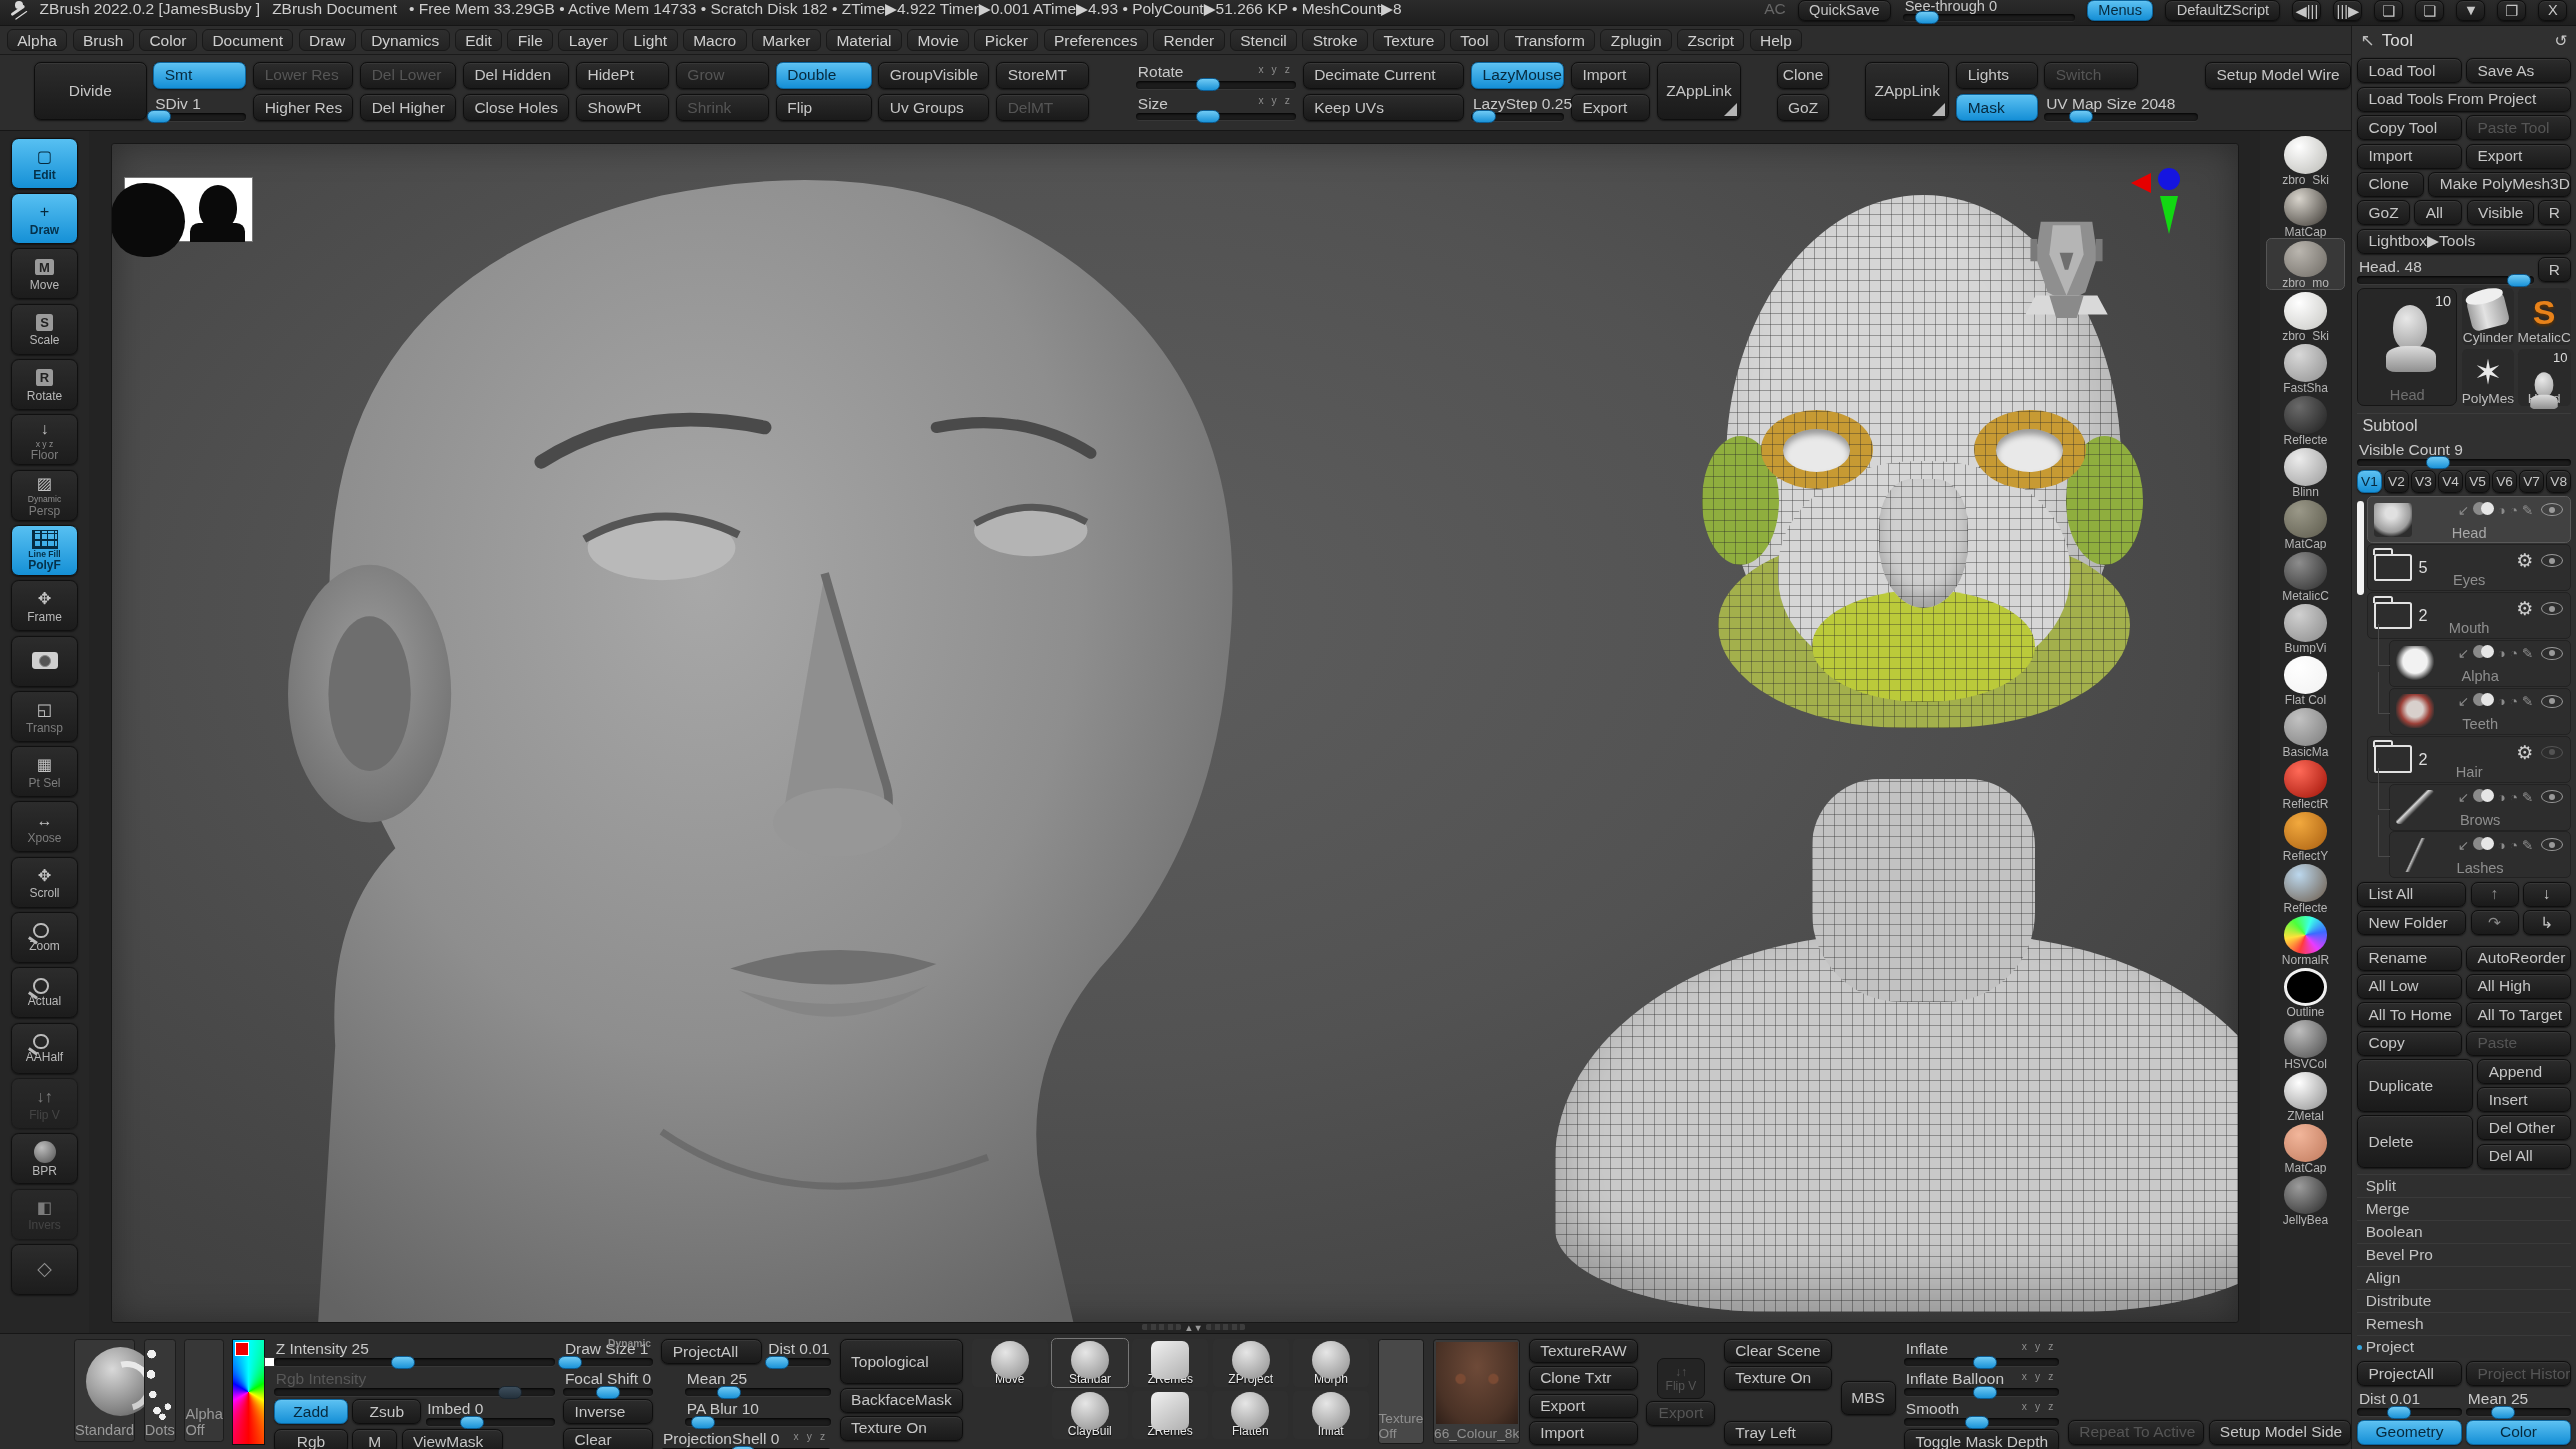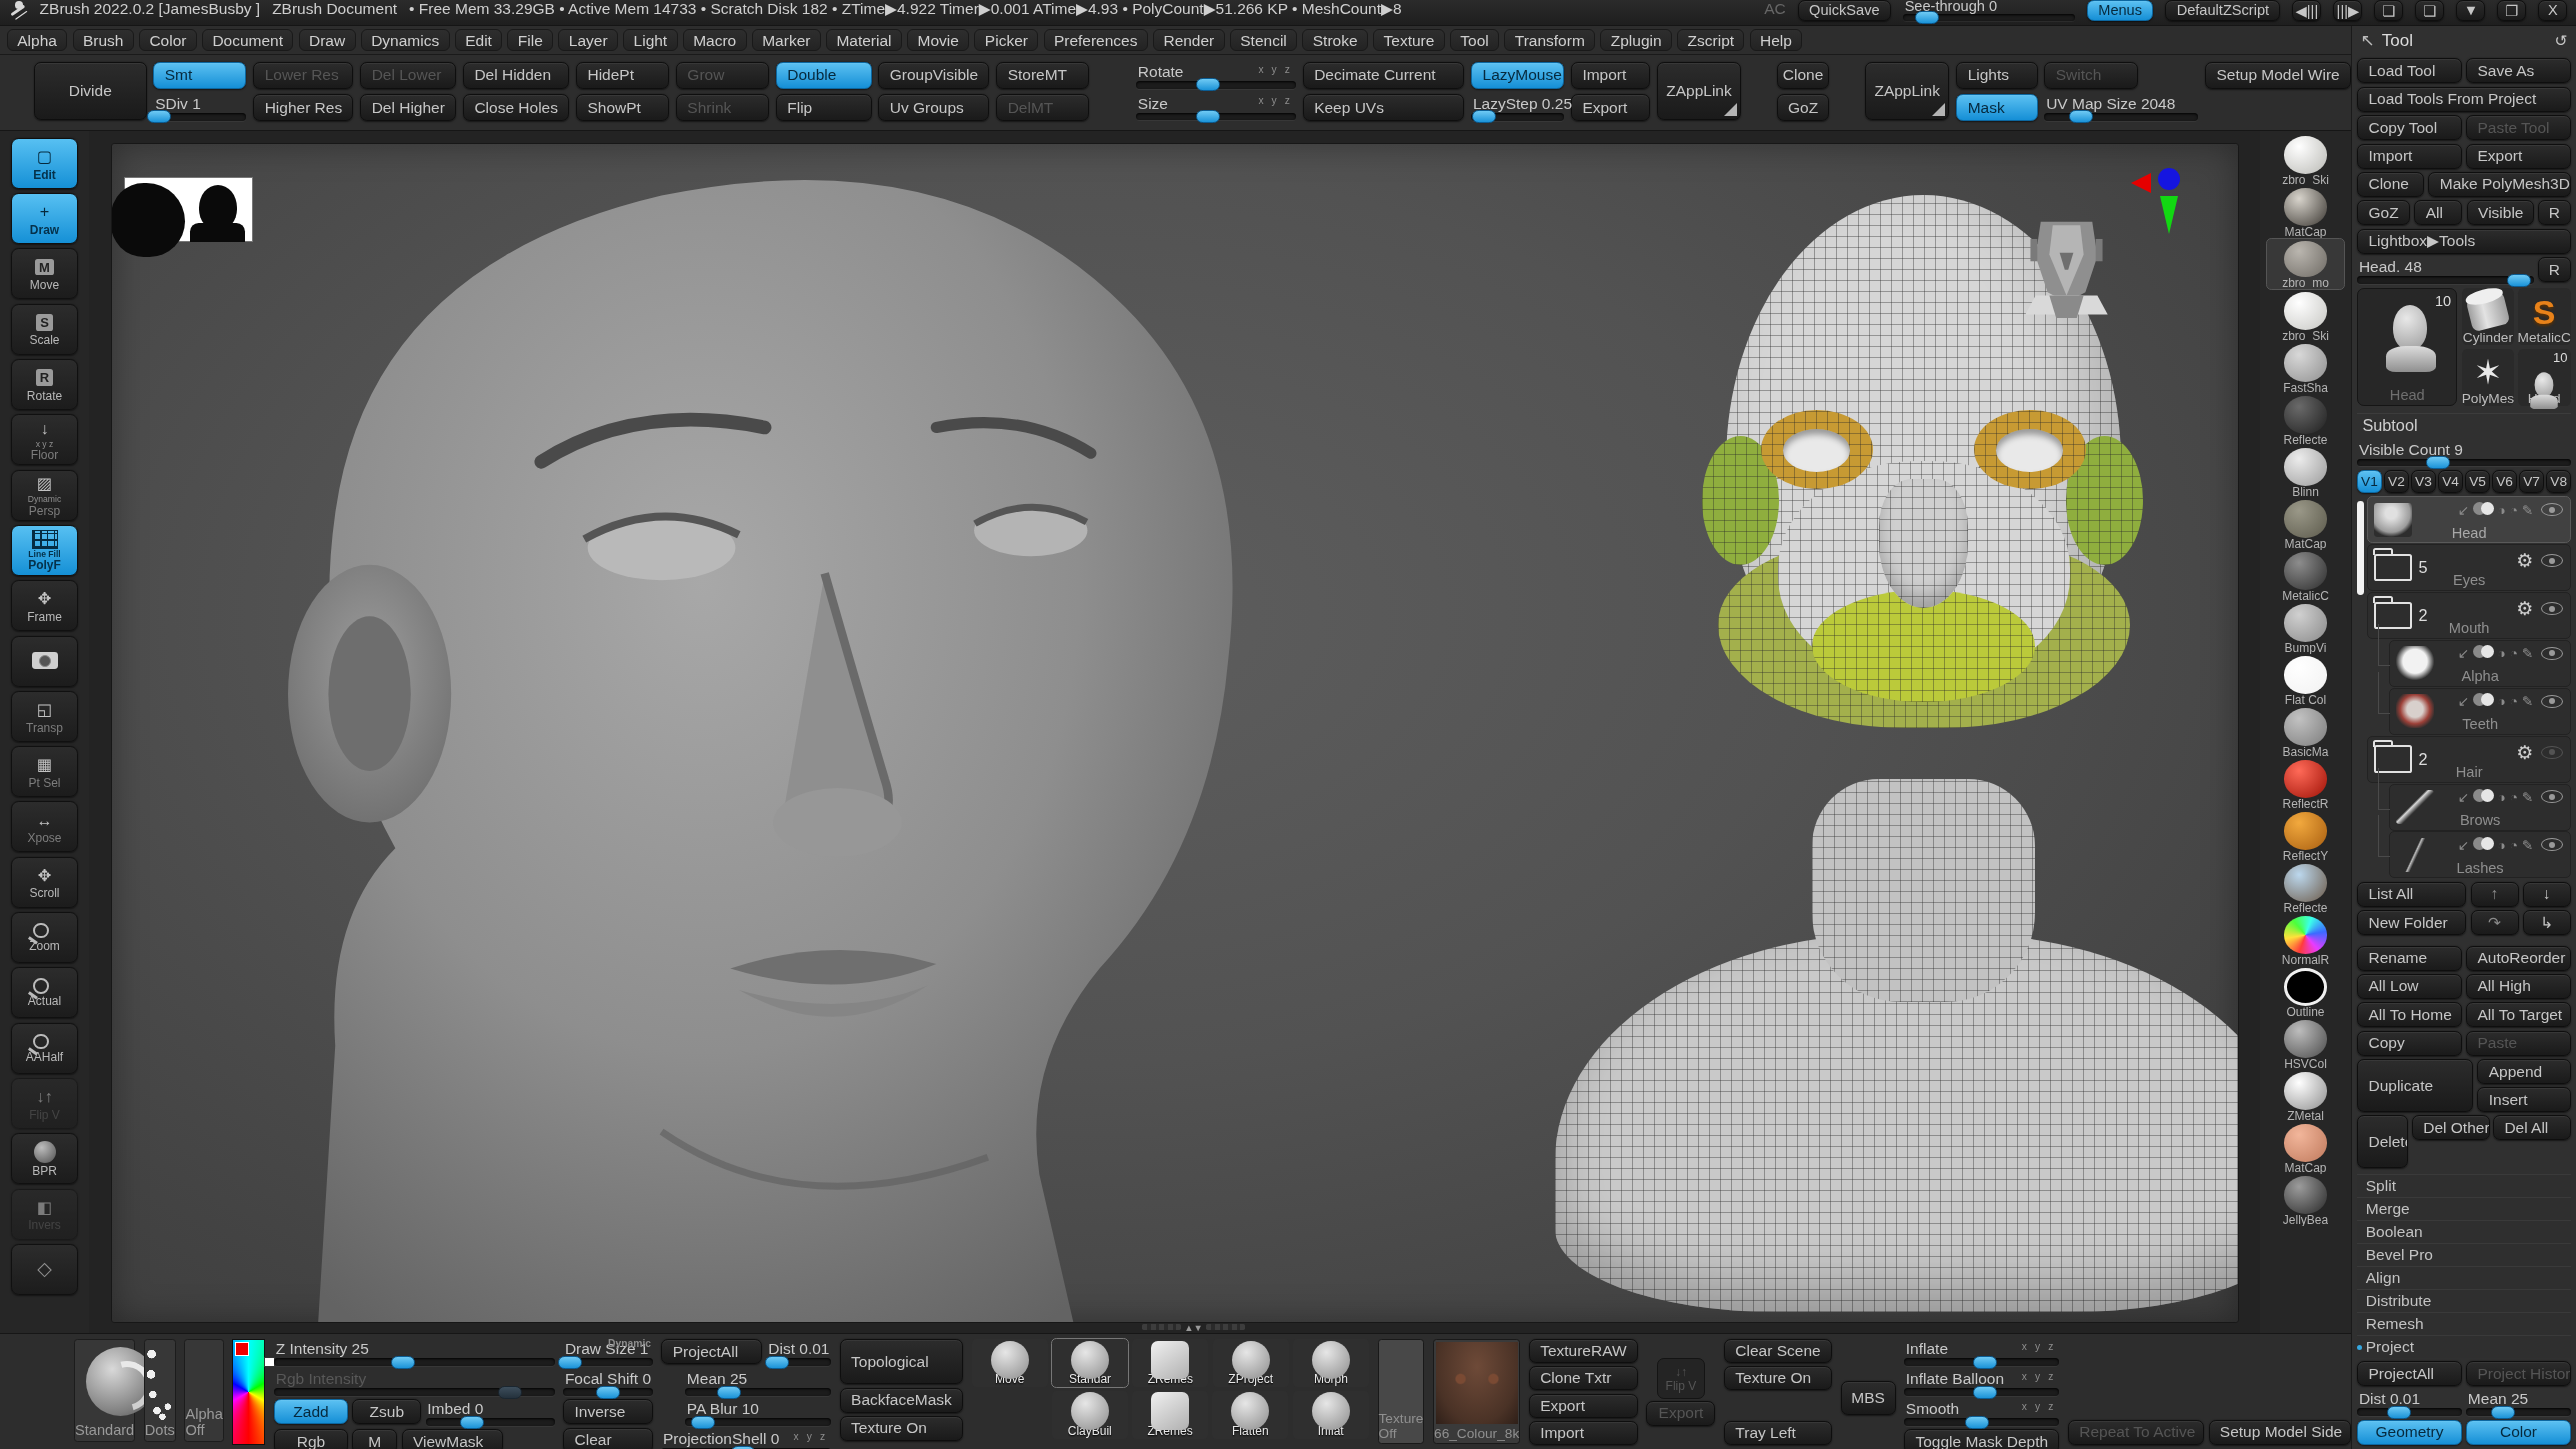--- a/index.html
+++ b/index.html
@@ -935,21 +935,21 @@
   </div>
   <div class="rrow">
     <div class="btn" style="height:53px">Duplicate</div>
     <div style="flex:1;display:flex;flex-direction:column;gap:3.4px">
       <div class="btn">Append</div>
       <div class="btn">Insert</div>
     </div>
   </div>
   <div class="rrow">
     <div class="btn" style="height:53px">Delete</div>
-    <div style="flex:1;display:flex;flex-direction:row;gap:3.4px">
+    <div style="flex:1;display:flex;flex-direction:column;gap:3.4px">
       <div class="btn">Del Other</div>
       <div class="btn">Del All</div>
     </div>
   </div>
   <div style="height:5.2px"></div>
   <div>
 
   <div class="sect">
         <span>Split</span>
       </div>

